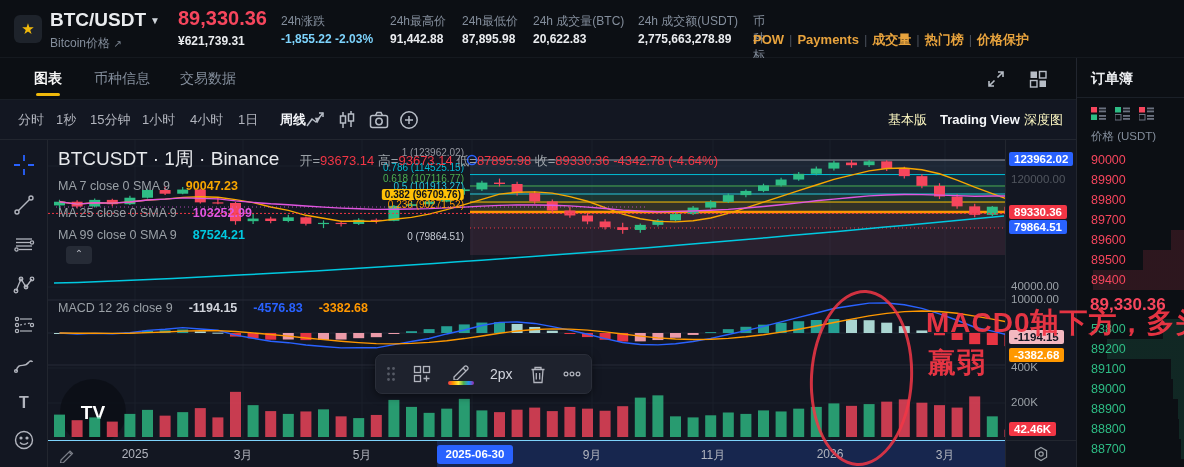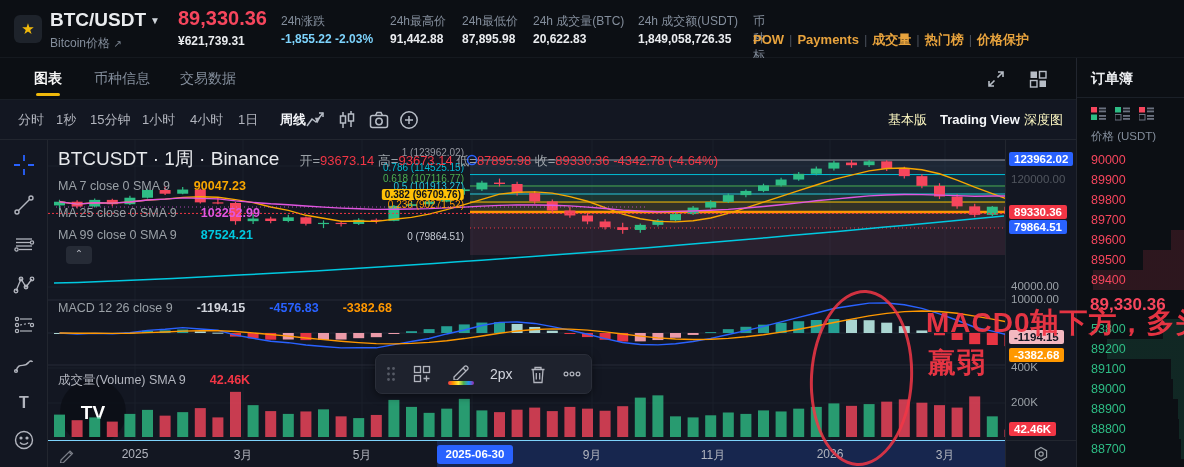--- a/index.html
+++ b/index.html
@@ -40,21 +40,21 @@
   
   #chartwrap{position:absolute;left:0;top:140px;width:1076px;height:327px;background:#131722}
   #lefttools{position:absolute;left:0;top:0;width:48px;height:327px;background:#131722;border-right:1px solid #22262f;z-index:20}
   .ltool{position:absolute;left:12px;width:24px;height:24px;cursor:pointer}
   #chartsvg{position:absolute;left:48px;top:0}
   .legend1{position:absolute;left:58px;top:6px;font-size:13px;color:#b2b5be;white-space:nowrap;z-index:12}
   .legend1 .t{font-size:19px;font-weight:500;color:#e8eaed;margin-right:20px}
   .legend1 .k{color:#9aa0a6}
   .legend1 .rv{color:#f23645;font-weight:500}
   .ma-row{position:absolute;left:58px;font-size:12.5px;color:#9aa0a6;white-space:nowrap;z-index:12}
-  .ma-row b{font-weight:700;margin-left:24px}
+  .ma-row b{font-weight:700;margin-left:16px}
   .chev{position:absolute;left:66px;top:106px;width:26px;height:18px;background:#262b36;border-radius:4px;color:#b2b5be;text-align:center;line-height:16px;font-size:10px;cursor:pointer;z-index:12}
   .fib-label{position:absolute;font-size:10px;white-space:nowrap;z-index:11;transform:translateX(-100%)}
   .fib-label.sel{background:#ffc107;color:#10131a !important;padding:0 3px;border-radius:2px;font-weight:700}
   
   #pscale{position:absolute;left:1005px;top:0;width:71px;height:300px;border-left:1px solid #22262f;cursor:ns-resize;z-index:15}
   .ps-lab{position:absolute;left:5px;font-size:11.5px;color:#9aa0a6;white-space:nowrap}
   .ps-lab.badge{left:3px;padding:1px 5px;border-radius:2px;color:#fff;font-weight:600}
   
   #taxis{position:absolute;left:0;top:300px;width:1005px;height:27px;background:#131722;border-top:1px solid #7dd3fc;cursor:ew-resize;z-index:10}
   .tx-sel{position:absolute;left:437px;top:0;width:568px;height:27px;background:rgba(41,98,255,0.20)}
@@ -106,21 +106,21 @@
         <div class="stat" style="left:462px">
           <div class="l">24h最低价</div>
           <div class="v">87,895.98</div>
         </div>
         <div class="stat" style="left:533px">
           <div class="l">24h 成交量(BTC)</div>
           <div class="v">20,622.83</div>
         </div>
         <div class="stat" style="left:638px">
           <div class="l">24h 成交额(USDT)</div>
-          <div class="v">1,849,058,726.35</div>
+          <div class="v">2,775,663,278.89</div>
         </div>
       </div>
     <div class="tags">
       <div class="l">币种标签</div>
       <div class="row" id="tags-row"><span class="tag-link">POW</span><span class="tag-sep">|</span><span class="tag-link">Payments</span><span class="tag-sep">|</span><span class="tag-link">成交量</span><span class="tag-sep">|</span><span class="tag-link">热门榜</span><span class="tag-sep">|</span><span class="tag-link">价格保护</span></div>
     </div>
   </header>
 
   <div id="tabs">
     <div id="tabs-items">
@@ -515,21 +515,20 @@
     </div>
 
     <div class="legend1">
       <span class="t">BTCUSDT · 1周 · Binance</span><span id="ohlc-span"><span class="k">开=</span><span class="rv">93673.14</span> <span class="k">高=</span><span class="rv">93673.14</span> <span class="k">低=</span><span class="rv">87895.98</span> <span class="k">收=</span><span class="rv">89330.36</span> <span class="rv">-4342.78 (-4.64%)</span></span>
     </div>
     <div class="ma-row" style="top:39px"><span>MA 7 close 0 SMA 9</span><b id="ma0v" style="color: rgb(247, 166, 0);">90047.23</b></div>
     <div class="ma-row" style="top:66px"><span>MA 25 close 0 SMA 9</span><b id="ma1v" style="color: rgb(224, 86, 224);">103252.99</b></div>
     <div class="ma-row" style="top:88px"><span>MA 99 close 0 SMA 9</span><b id="ma2v" style="color: rgb(0, 201, 224);">87524.21</b></div>
     <div class="chev">⌃</div>
     <div class="ma-row" style="top:161px"><span>MACD 12 26 close 9</span><span id="macd-vals"><b style="color:#d1d4dc">-1194.15</b><b style="color:#2962ff">-4576.83</b><b style="color:#ff9800">-3382.68</b></span></div>
-    <div class="ma-row" style="top:232px"><span style="color:#b2b5be">成交量(Volume) SMA 9</span><b id="volv" style="color:#f23645">42.46K</b></div>
 
     <div id="fib-labels">
         <div class="fib-label" style="left:464px;top:7px;color:#9598a1">1 (123962.02)</div>
         <div class="fib-label" style="left:464px;top:21.554484601000013px;color:#00bcd4">0.786 (114525.15)</div>
         <div class="fib-label" style="left:464px;top:32.980429075px;color:#4caf50">0.618 (107116.77)</div>
         <div class="fib-label" style="left:464px;top:41.005787125px;color:#26c6da">0.5 (101913.27)</div>
         <div class="fib-label sel" style="left:464px;top:49.031160598000014px;color:#ffc107">0.382 (96709.76)</div>
         <div class="fib-label" style="left:464px;top:58.96085815000001px;color:#ff9800">0.236 (90271.52)</div>
         <div class="fib-label" style="left:464px;top:91px;color:#c7ccd6">0 (79864.51)</div>
       </div>

